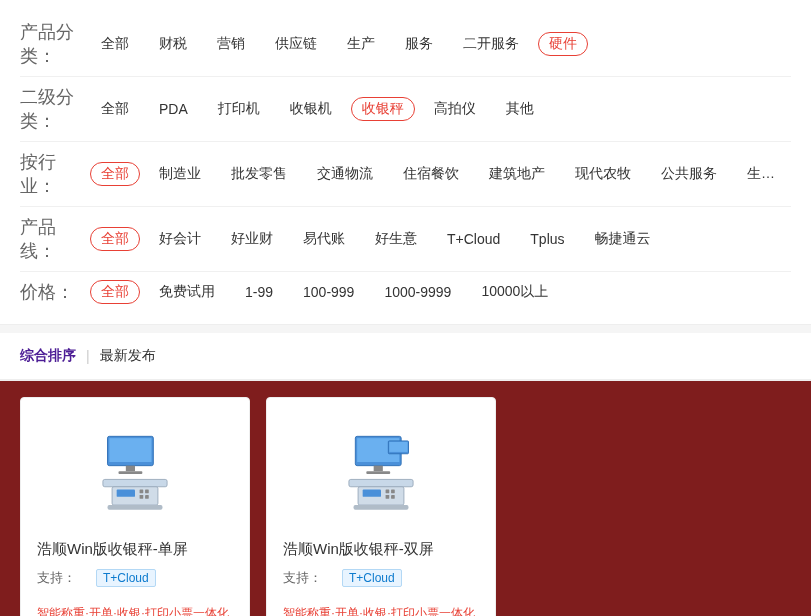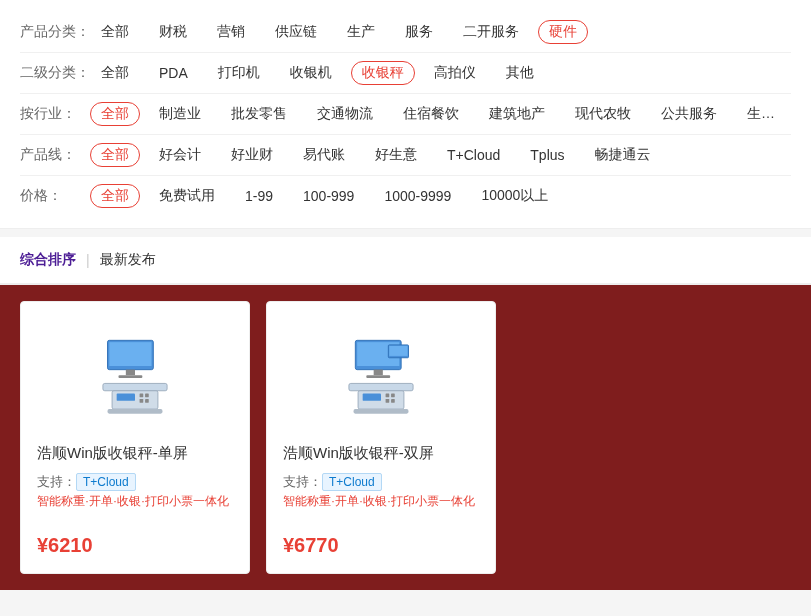--- a/index.html
+++ b/index.html
@@ -20,21 +20,21 @@
       padding: 8px 0;
       border-bottom: 1px solid #f0f0f0;
     }
     .filter-row:last-child {
       border-bottom: none;
     }
     .filter-label {
       color: #666;
       width: 70px;
       flex-shrink: 0;
-      font-size: 14px;
+      font-size: 18px;
     }
     .filter-items {
       display: flex;
       flex-wrap: wrap;
       gap: 4px 8px;
       align-items: center;
       flex: 1;
     }
     .filter-item {
       padding: 2px 10px;
@@ -99,22 +99,22 @@
     }
     .product-name {
       font-size: 15px;
       color: #333;
       font-weight: 500;
       margin-bottom: 10px;
     }
     .product-support {
       display: flex;
       align-items: center;
-      gap: 0;
-      margin-bottom: 2px;
+      gap: 20px;
+      margin-bottom: 18px;
       font-size: 13px;
       color: #666;
     }
     .support-tag {
       background: #e8f4ff;
       color: #0e7bce;
       border: 1px solid #b3d8f5;
       border-radius: 2px;
       padding: 1px 6px;
       font-size: 12px;

